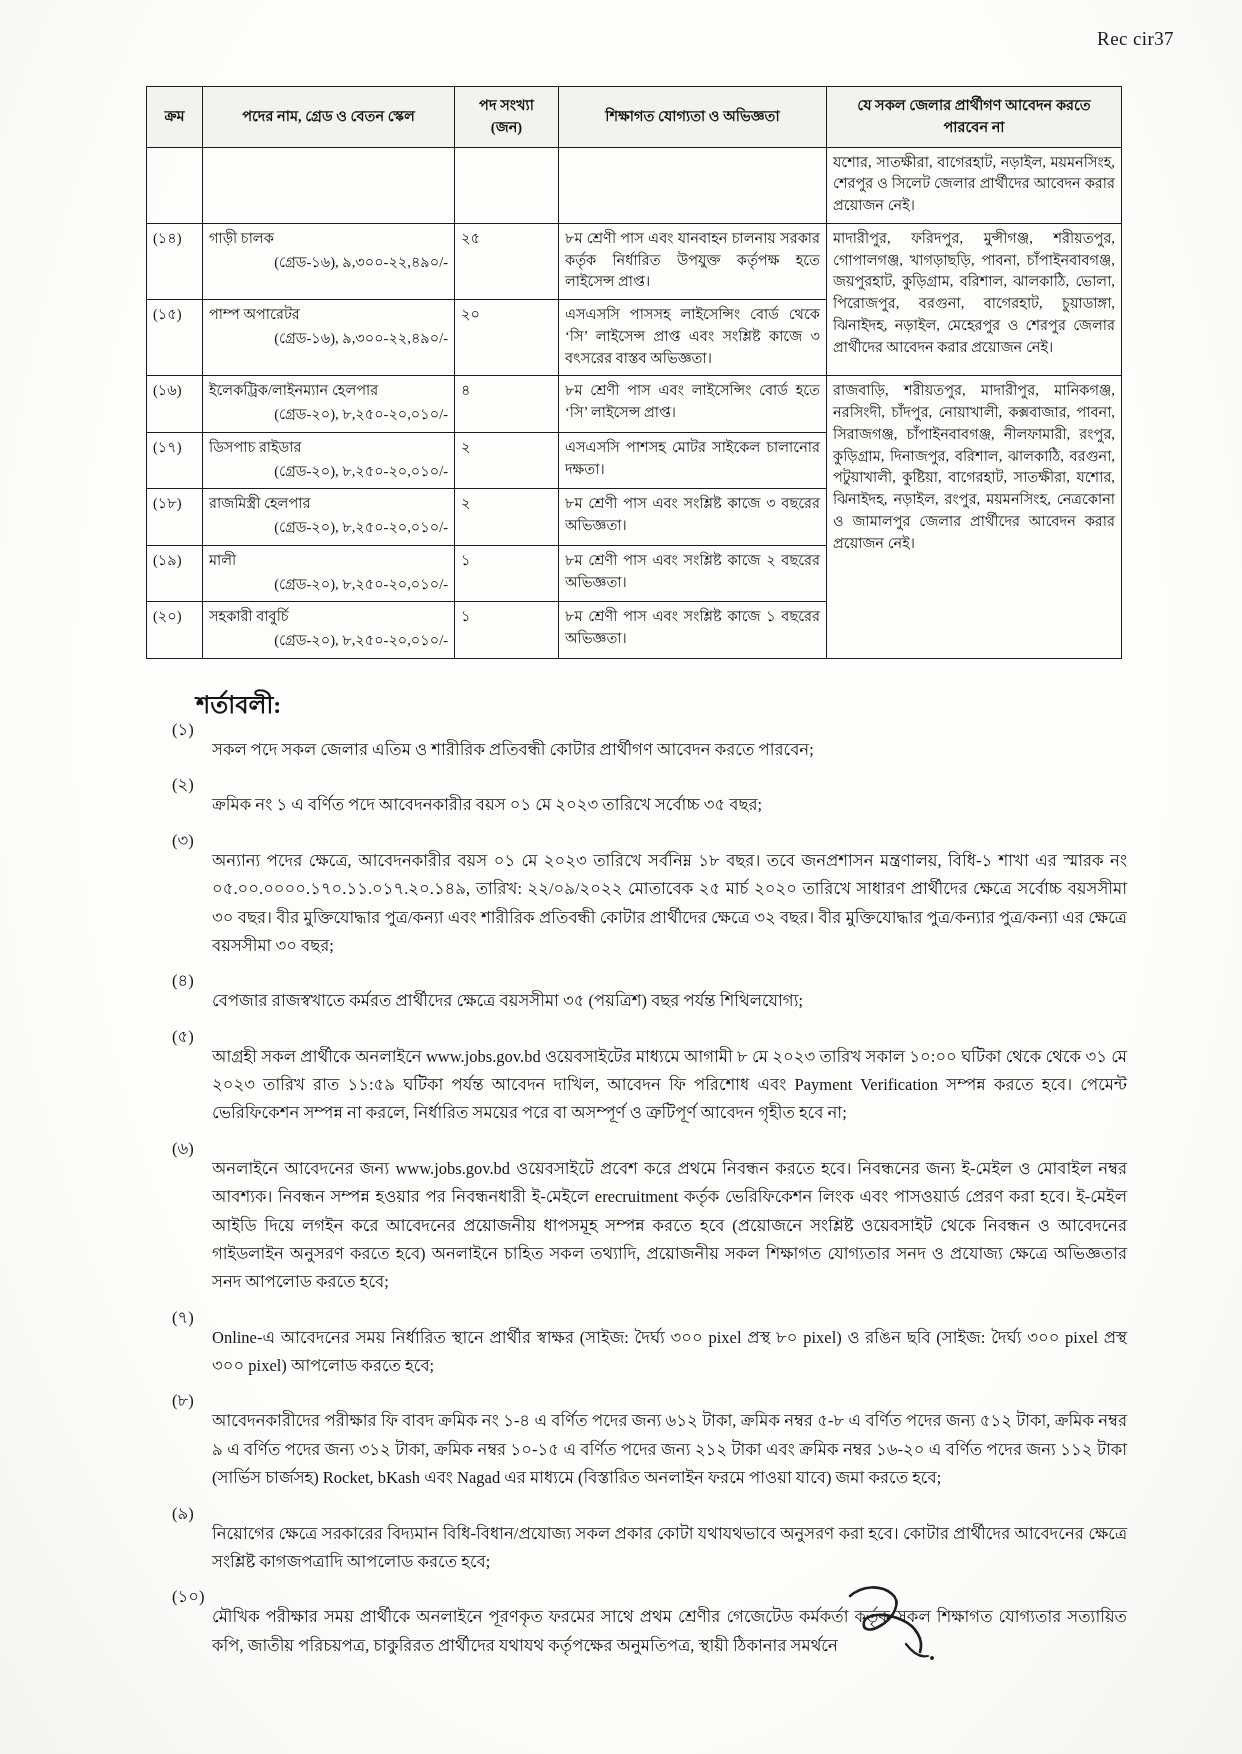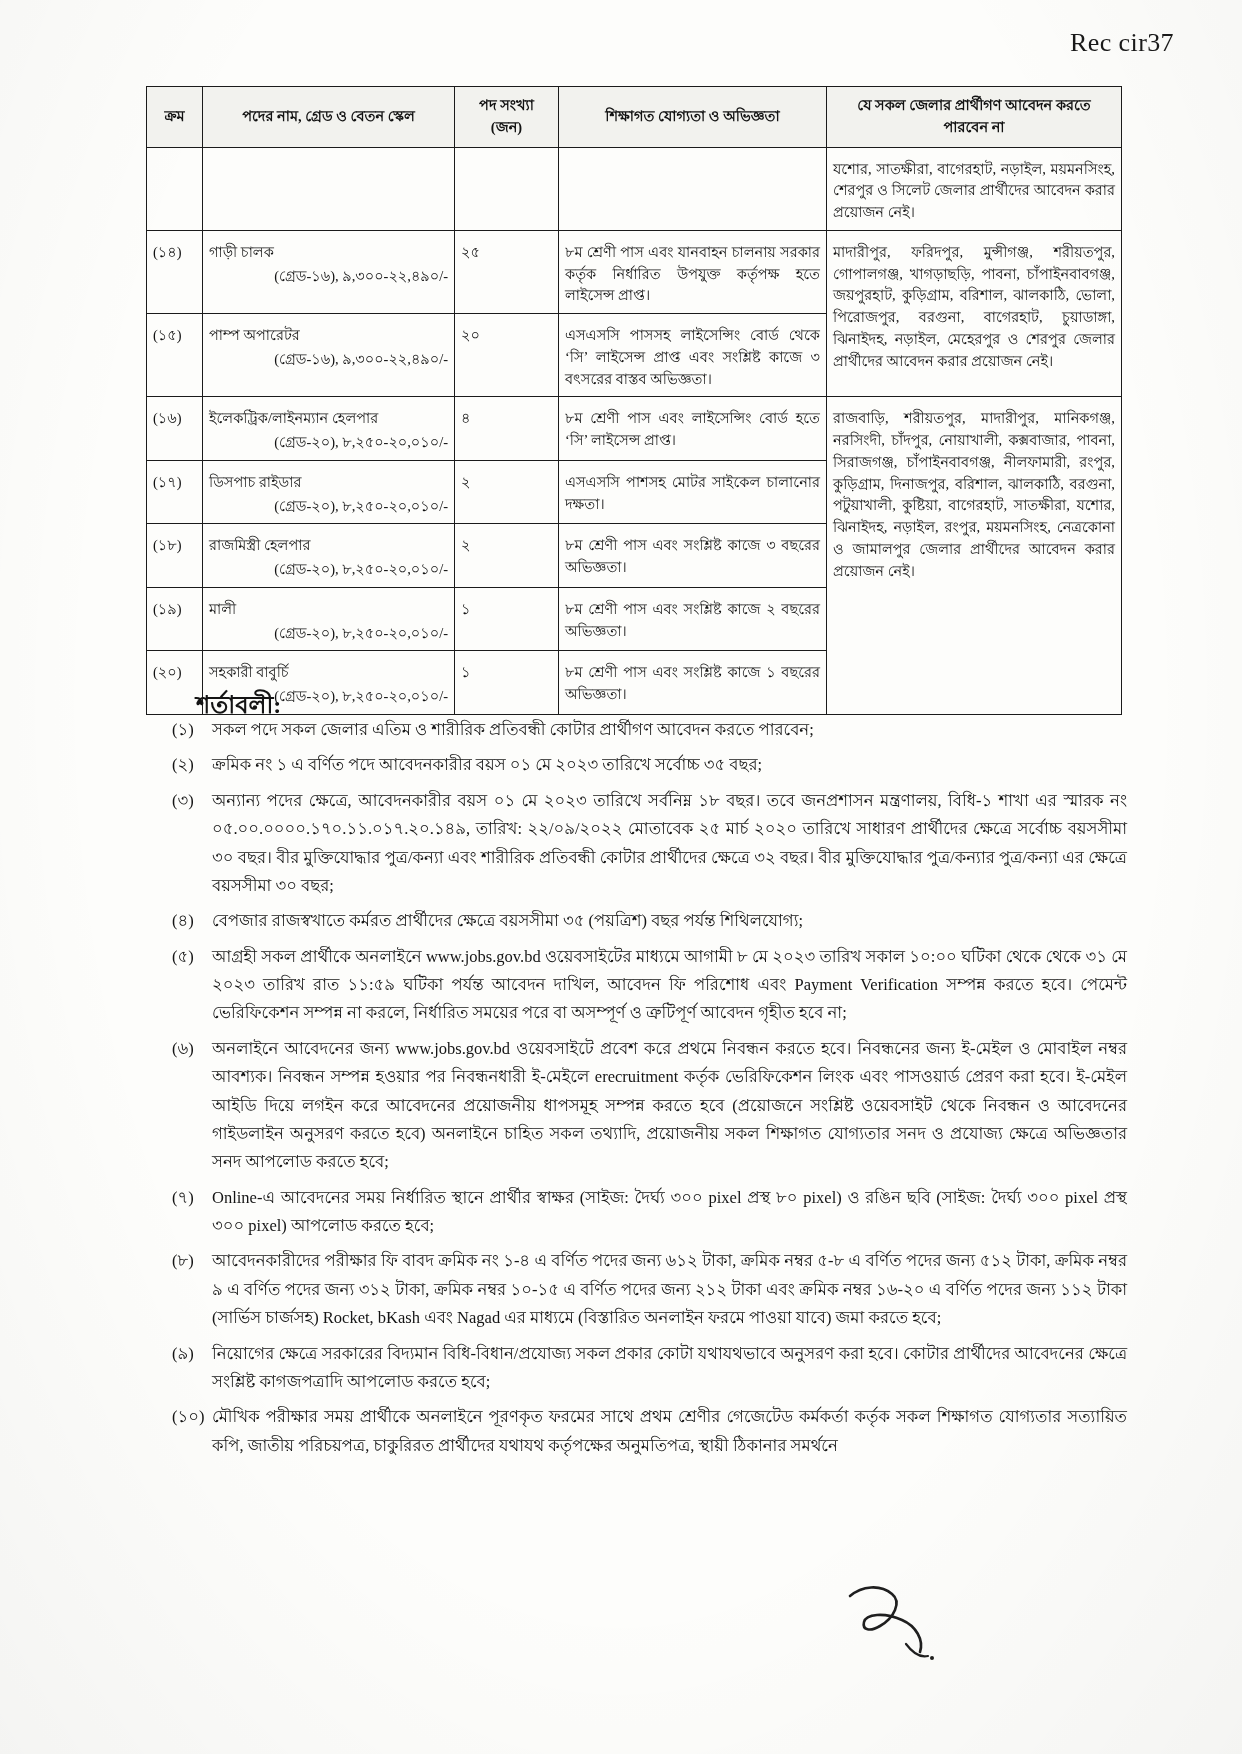--- a/index.html
+++ b/index.html
@@ -28,21 +28,21 @@
     background:
       radial-gradient(ellipse at 50% 40%, rgba(255,255,255,0) 60%, rgba(0,0,0,0.035) 100%);
     pointer-events: none;
   }
 
   .ref-code {
     position: absolute;
     top: 28px;
     right: 68px;
     font-family: "Liberation Serif", serif;
-    font-size: 26px;
+    font-size: 19px;
     letter-spacing: 0.4px;
     color: #1a1a1a;
   }
 
   
   .tbl-wrap {
     position: absolute;
     left: 146px;
     top: 86px;
     width: 975px;
@@ -50,21 +50,21 @@
   table.circular {
     width: 100%;
     border-collapse: collapse;
     table-layout: fixed;
     font-family: "Liberation Serif", "DejaVu Serif", serif;
   }
   table.circular th,
   table.circular td {
     border: 1.4px solid #1b1b1b;
     vertical-align: top;
-    padding: 11px 6px 6px 6px;
+    padding: 4px 6px 6px 6px;
     font-size: 14.5px;
     line-height: 1.5;
     color: #121212;
   }
   table.circular th {
     text-align: center;
     vertical-align: middle;
     font-weight: bold;
     font-size: 14.5px;
     padding: 8px 4px;
@@ -109,20 +109,21 @@
     font-size: 16.5px;
     line-height: 1.72;
     text-align: left;
   }
   .cond-txt {
     flex: 1 1 auto;
     font-size: 16.5px;
     line-height: 1.72;
     text-align: justify;
     text-justify: inter-word;
+    margin-top: 20px;
   }
   .cond-txt.last { text-align: justify; }
 
   
   .signature {
     position: absolute;
     left: 840px;
     top: 1578px;
     width: 150px;
     height: 90px;

